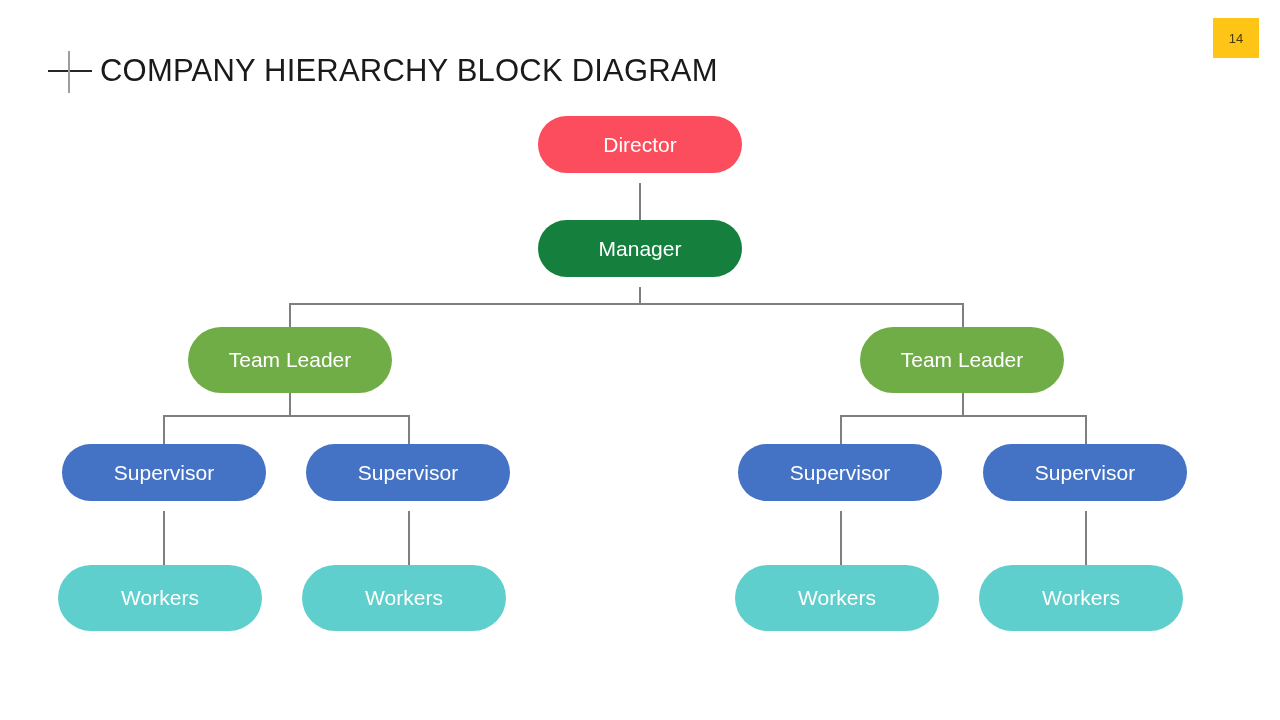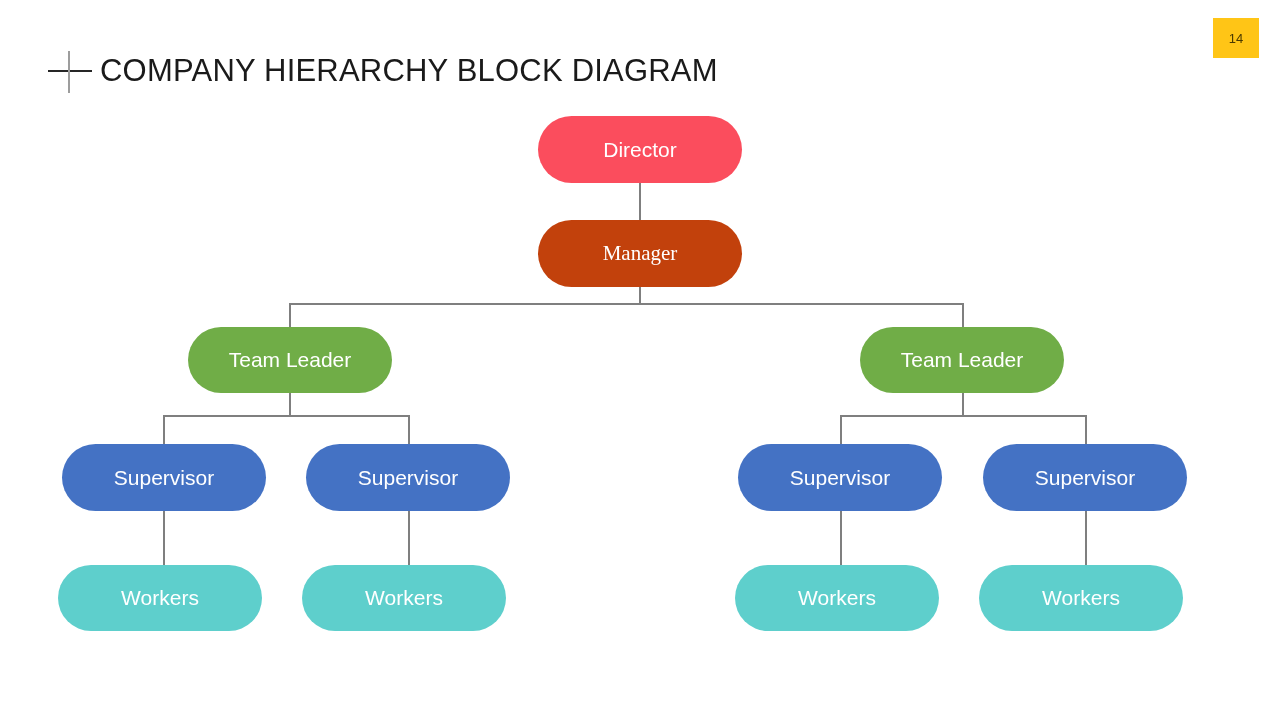--- a/index.html
+++ b/index.html
@@ -29,21 +29,21 @@
   .page-badge {
     position: absolute; left: 1213px; top: 18px;
     width: 46px; height: 40px;
     display: flex; align-items: center; justify-content: center;
     font-size: 13px; color: #4a3a00; font-weight: 400;
   }
 
   
   .node {
     position: absolute;
-    width: 204px; height: 67px;
+    width: 204px; height: 57px;
     border-radius: 34px;
     display: flex; align-items: center; justify-content: center;
     color: #ffffff; font-size: 21px; font-weight: 400;
     z-index: 2;
   }
   .n-director    { left: 538px; top: 116px; }
   .n-manager     { left: 538px; top: 220px; }
   .n-tl-left     { left: 188px; top: 327px; height: 66px; }
   .n-tl-right    { left: 860px; top: 327px; height: 66px; }
   .n-sup-l1      { left:  62px; top: 444px; }
@@ -102,21 +102,21 @@
   <div class="line l12"></div>
   <div class="line l13"></div>
   <div class="line l14"></div>
   <div class="line l15"></div>
   <div class="line l16"></div>
   <div class="line l17"></div>
 
   <div class="node n-director" style="background-color: rgb(251, 77, 93);">
     <span>Director</span>
   </div>
-  <div class="node n-manager" style="background-color: #c2410c; font-family: Liberation Serif, serif;">
+  <div class="node n-manager" style="background-color: #15803d;">
     <span>Manager</span>
   </div>
 
   <div class="node n-tl-left" style="background-color: rgb(112, 173, 71);">
     <span>Team Leader</span>
   </div>
   <div class="node n-tl-right" style="background-color: rgb(112, 173, 71);">
     <span>Team Leader</span>
   </div>
 

